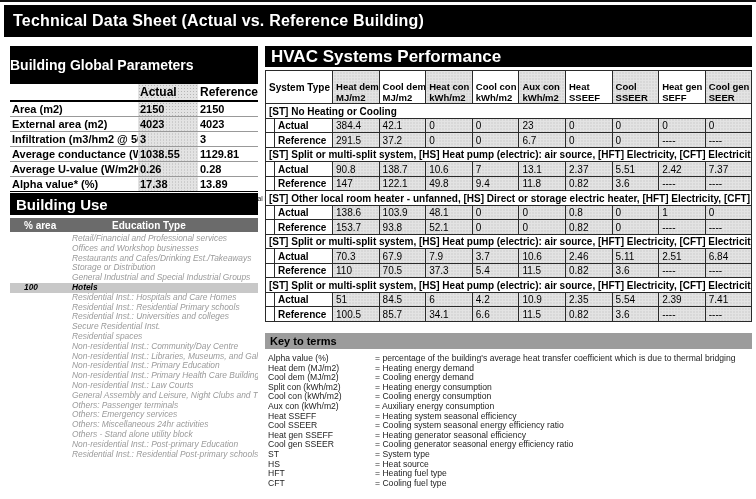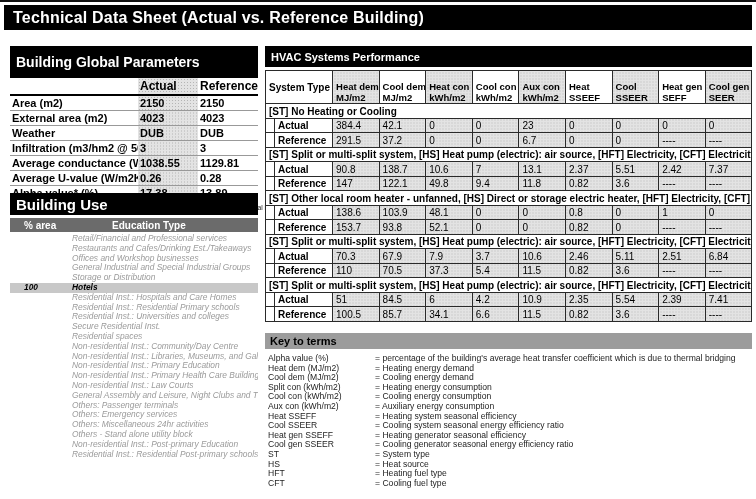--- a/index.html
+++ b/index.html
@@ -1,46 +1,46 @@
 <!DOCTYPE html>
 <html><head>
 <meta charset="utf-8">
 <style>
   * { margin:0; padding:0; box-sizing:border-box; }
   html,body { width:756px; height:499px; background:#fff; font-family:"Liberation Sans", sans-serif; color:#000; }
   #page { position:relative; width:756px; height:499px; background:#fff; overflow:hidden; }
   #top-rule { position:absolute; top:0; left:0; width:756px; height:2px; background:#111; }
 
   .black-bar { background:#000; color:#fff; font-weight:bold; display:flex; align-items:center; }
-  #title-bar { position:absolute; top:5px; left:4px; width:748px; height:25px; font-size:16px; padding-left:9px; letter-spacing:.2px; }
+  #title-bar { position:absolute; top:5px; left:4px; width:748px; height:32px; font-size:16px; padding-left:9px; letter-spacing:.2px; }
 
   
   #bgp { position:absolute; left:10px; top:46px; width:248px; }
-  #bgp-bar { height:32px; font-size:14px; padding-left:6px; }
+  #bgp-bar { height:38px; font-size:14px; padding-left:0; }
   #bgp-table { width:100%; border-collapse:collapse; table-layout:fixed; }
   #bgp-table col.c-lbl { width:128px; } #bgp-table col.c-act { width:60px; } #bgp-table col.c-ref { width:60px; }
   #bgp-table td, #bgp-table th { font-size:11px; padding:1px 4px 1px 2px; text-align:left; height:13px; border-bottom:1px solid #999; vertical-align:middle; white-space:nowrap; overflow:hidden;font-weight:bold; }
   #bgp-table thead th { font-weight:bold; font-size:12px; border-bottom:2px solid #000; height:15px; }
   #bgp-table tbody tr:last-child td { border-bottom:1.5px solid #000; }
   .stipple { background-color:#e3e3e3; background-image:radial-gradient(#b5b5b5 .8px, transparent .9px); background-size:3px 3px; }
   #bgp-footnote { font-size:6.6px; color:#222; padding:3px 0 0 2px; white-space:nowrap; }
 
   
   #bu { position:absolute; left:10px; top:193px; width:248px; }
   #bu-bar { height:22px; font-size:15px; padding-left:6px; }
   #bu-colhdr { margin-top:3px; height:14px; background:#6b6b6b; color:#fff; font-weight:bold; font-size:10px; display:flex; align-items:center;gap:40px; }
   #bu-colhdr .pct { width:62px; padding-left:14px; } #bu-colhdr .typ { flex:1; }
   .bu-row { display:flex; height:9.8px; line-height:9.8px; font-size:8.4px; color:#9a9a9a; align-items:center; }
   .bu-row .pct { width:62px; padding-left:14px; } .bu-row .typ { flex:1; white-space:nowrap; overflow:hidden; }
   .bu-row.hl { background:#c8c8c8; color:#000; font-weight:bold;align-items:flex-end; }
   #bu-rows { margin-top:2px;font-style:italic; }
 
   
   #hvac { position:absolute; left:265px; top:46px; width:487px; }
-  #hvac-bar { height:21px; font-size:11px; padding-left:6px; }
+  #hvac-bar { height:21px; font-size:17px; padding-left:6px; }
   #hvac-table { width:100%; border-collapse:collapse; table-layout:fixed; margin-top:3px; }
   #hvac-table td { border:1px solid #2a2a2a; font-size:10px; vertical-align:middle; padding:0 2px 0 3px; height:14.5px; white-space:nowrap; overflow:hidden; }
   #hvac-table td.hdr { font-weight:bold; font-size:9.5px; line-height:1.18; height:28px; padding-top:10px; vertical-align:top; }
   #hvac-table td.hdr-sys { font-weight:bold; font-size:10px; vertical-align:middle; background:#fff; }
   #hvac-table td.sect { font-weight:bold; font-size:10px; background:#fff; }
   #hvac-table td.narrow { background:#fff; padding:0; }
   #hvac-table td.rowlbl { font-weight:bold; background:#fff; }
   #hvac-table col.c-narrow { width:9px; } #hvac-table col.c-lbl { width:58px; } #hvac-table col.c-data { width:46.6px; }
 
   
@@ -78,25 +78,20 @@
             <td>Area (m2)</td>
             <td class="stipple">2150</td>
             <td>2150</td>
           </tr>
           <tr>
             <td>External area (m2)</td>
             <td class="stipple">4023</td>
             <td>4023</td>
           </tr>
           <tr>
-            <td>Weather</td>
-            <td class="stipple">DUB</td>
-            <td>DUB</td>
-          </tr>
-          <tr>
             <td>Infiltration (m3/hm2 @ 50Pa)</td>
             <td class="stipple">3</td>
             <td>3</td>
           </tr>
           <tr>
             <td>Average conductance (W/K)</td>
             <td class="stipple">1038.55</td>
             <td>1129.81</td>
           </tr>
           <tr>
@@ -120,33 +115,33 @@
       <span class="pct">% area</span>
       <span class="typ">Education Type</span>
     </div>
     <div id="bu-rows">
         <div class="bu-row">
           <span class="pct"></span>
           <span class="typ">Retail/Financial and Professional services</span>
         </div>
         <div class="bu-row">
           <span class="pct"></span>
+          <span class="typ">Offices and Workshop businesses</span>
+        </div>
+        <div class="bu-row">
+          <span class="pct"></span>
           <span class="typ">Restaurants and Cafes/Drinking Est./Takeaways</span>
         </div>
         <div class="bu-row">
           <span class="pct"></span>
-          <span class="typ">Offices and Workshop businesses</span>
+          <span class="typ">Storage or Distribution</span>
         </div>
         <div class="bu-row">
           <span class="pct"></span>
           <span class="typ">General Industrial and Special Industrial Groups</span>
-        </div>
-        <div class="bu-row">
-          <span class="pct"></span>
-          <span class="typ">Storage or Distribution</span>
         </div>
         <div class="bu-row hl">
           <span class="pct">100</span>
           <span class="typ">Hotels</span>
         </div>
         <div class="bu-row">
           <span class="pct"></span>
           <span class="typ">Residential Inst.: Hospitals and Care Homes</span>
         </div>
         <div class="bu-row">

